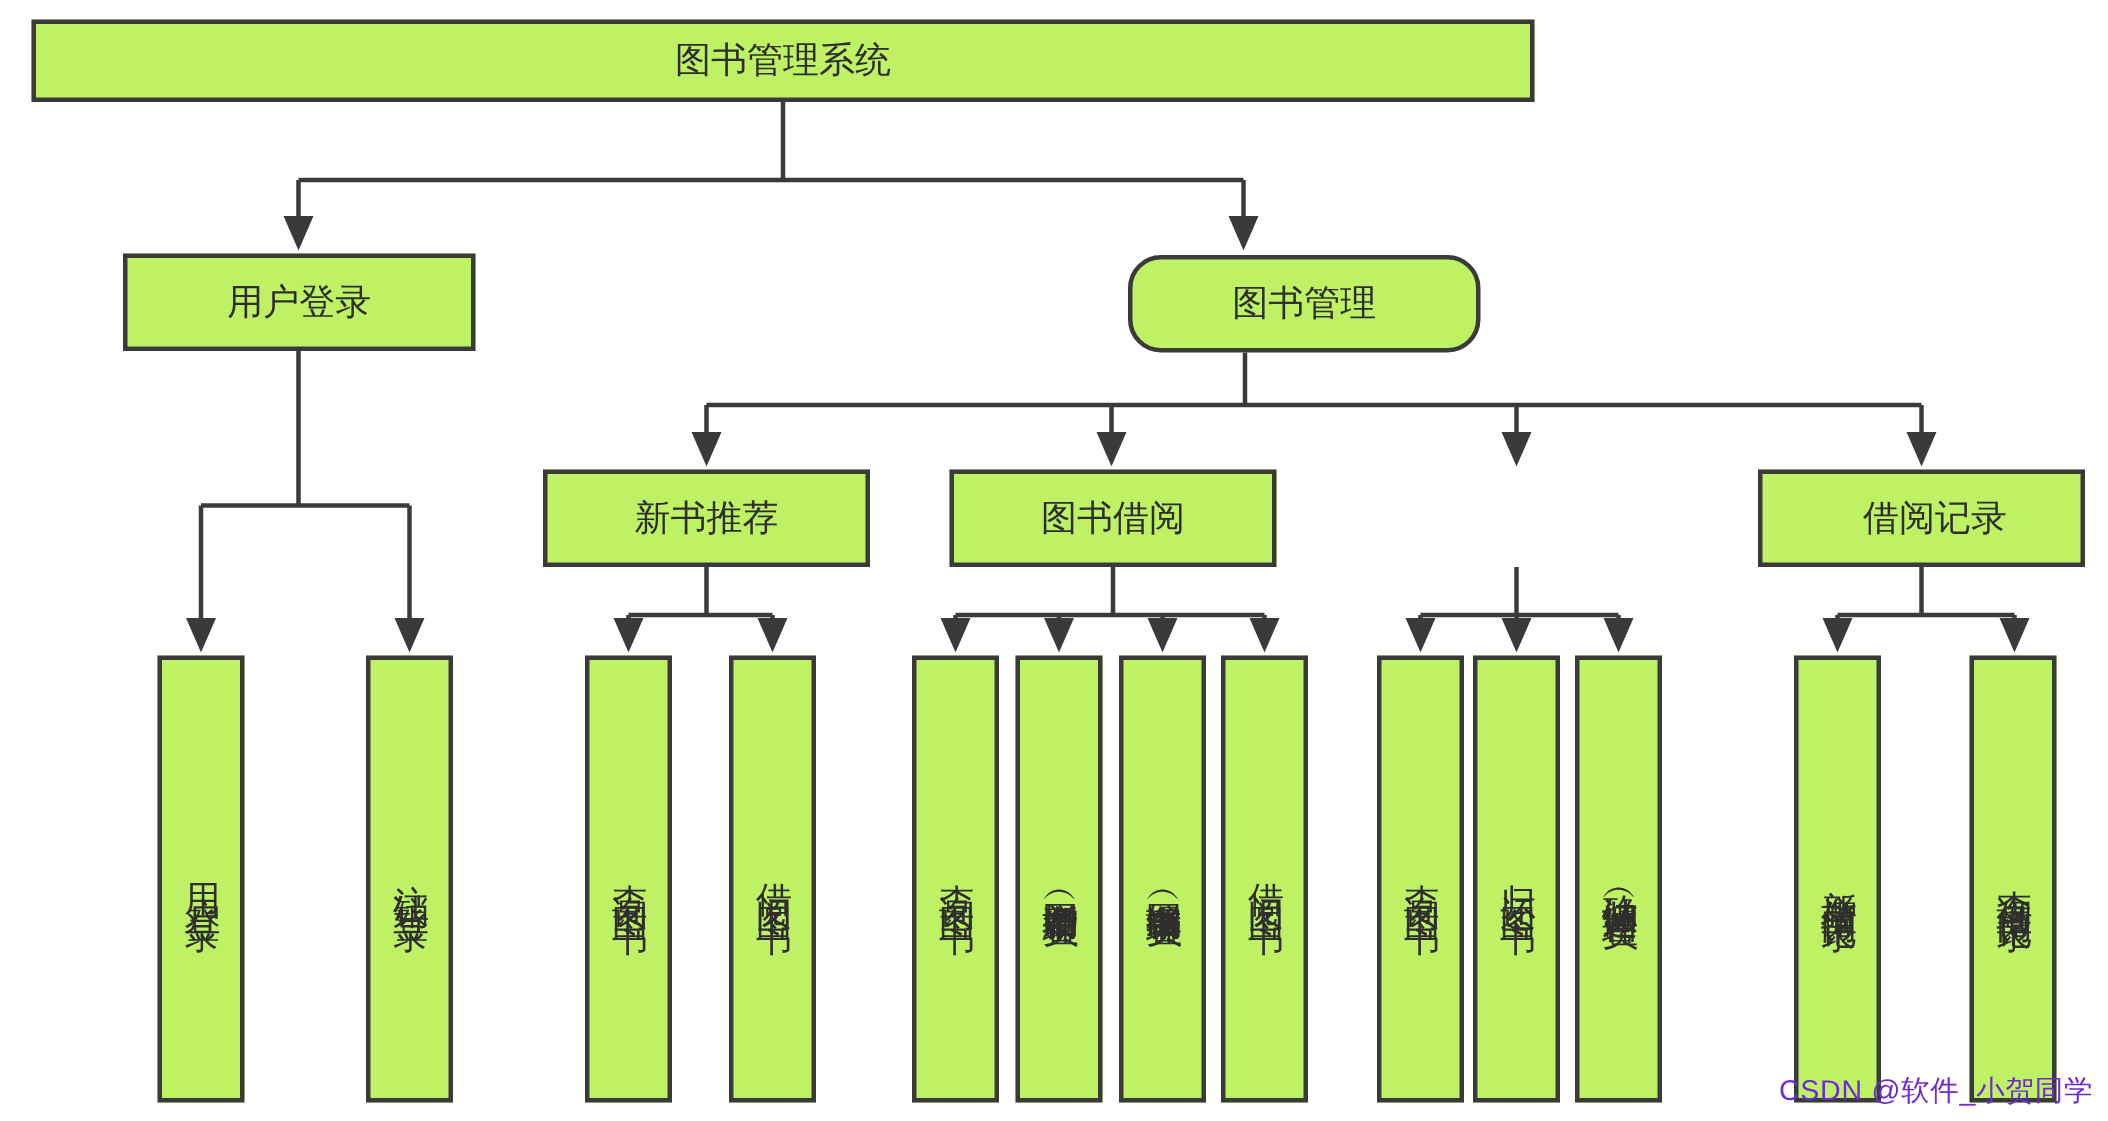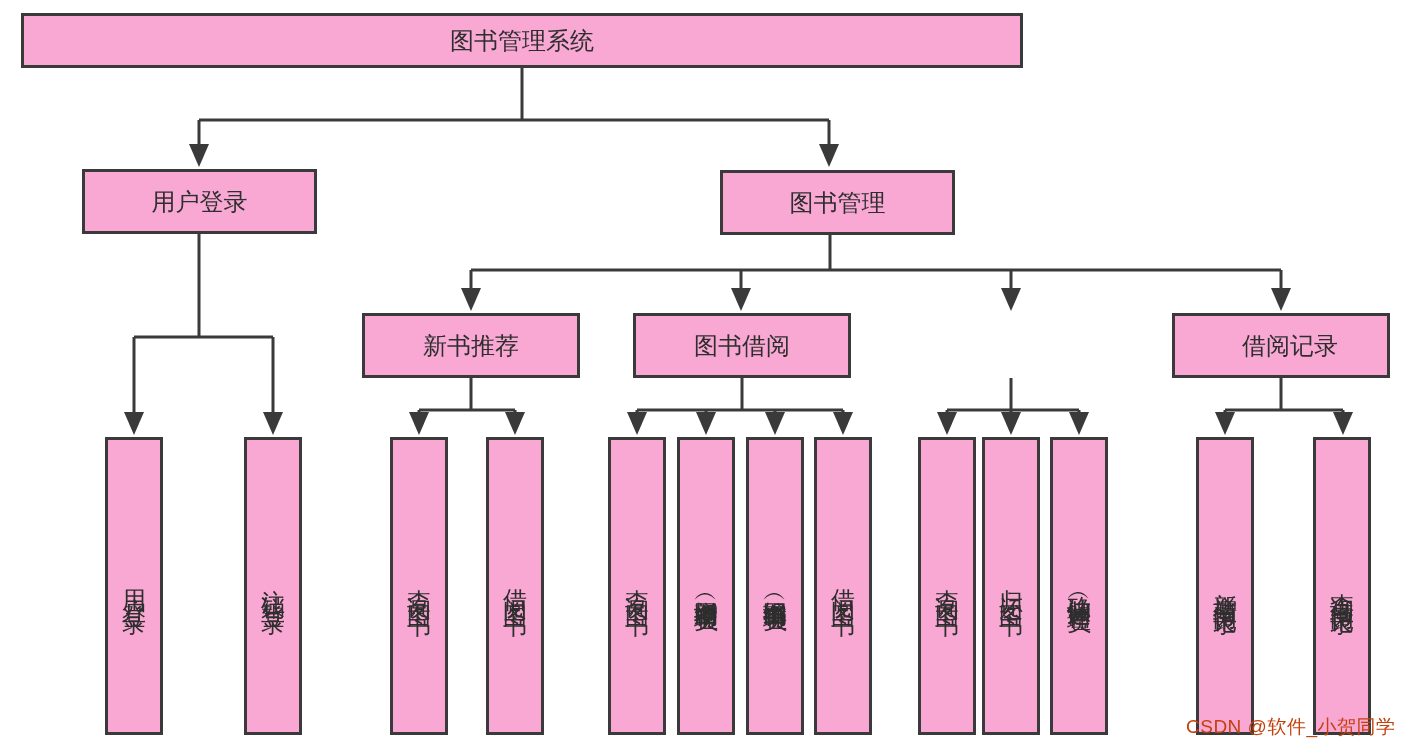--- a/index.html
+++ b/index.html
@@ -14,21 +14,21 @@
   svg.connectors {
     position: absolute;
     left: 0; top: 0;
     width: 1405px; height: 747px;
     pointer-events: none;
   }
   .node {
     position: absolute;
     box-sizing: border-box;
     border: 3px solid #3a3a3a;
-    background: #f9a8d4;
+    background: #bef264;
     color: #2e2e2e;
     display: flex;
     align-items: center;
     justify-content: center;
     font-size: 24px;
     line-height: 1;
     white-space: nowrap;
   }
   .root-node  { left: 21px;  top: 13px;  width: 1002px; height: 55px; }
   .l2-node    { top: 169px; width: 235px; height: 65px; }
@@ -41,21 +41,21 @@
   }
   .ls-4  { letter-spacing: 8px; }
   .ls-6  { letter-spacing: 4px; }
   .ls-9  { letter-spacing: 2px; }
   .ls-10 { letter-spacing: 1px; }
   .watermark {
     position: absolute;
     left: 1186px;
     top: 714px;
     font-size: 19px;
-    color: #c2410c;
+    color: #6d28d9;
     letter-spacing: 0.5px;
   }
 </style>
 </head>
 <body>
 
 <div class="canvas">
 
   <svg class="connectors" viewBox="0 0 1405 747" xmlns="http://www.w3.org/2000/svg">
     <g stroke="#3a3a3a" stroke-width="3" fill="none">
@@ -97,21 +97,21 @@
     </g>
   </svg>
 
   <div class="node root-node">
     <span>图书管理系统</span>
   </div>
 
   <div class="node l2-node" style="left:82px;">
     <span>用户登录</span>
   </div>
-  <div class="node l2-node" style="left:720px; top:170px;">
+  <div class="node l2-node" style="left:752px; top:170px;border-radius:22px;">
     <span>图书管理</span>
   </div>
 
   <div class="node l3-node" style="left:633px;">
     <span>图书借阅</span>
   </div>
   <div class="node l3-node" style="left:362px;">
     <span>新书推荐</span>
   </div>
   <div class="node l3-node" style="left:1172px;padding-left:18px;">

